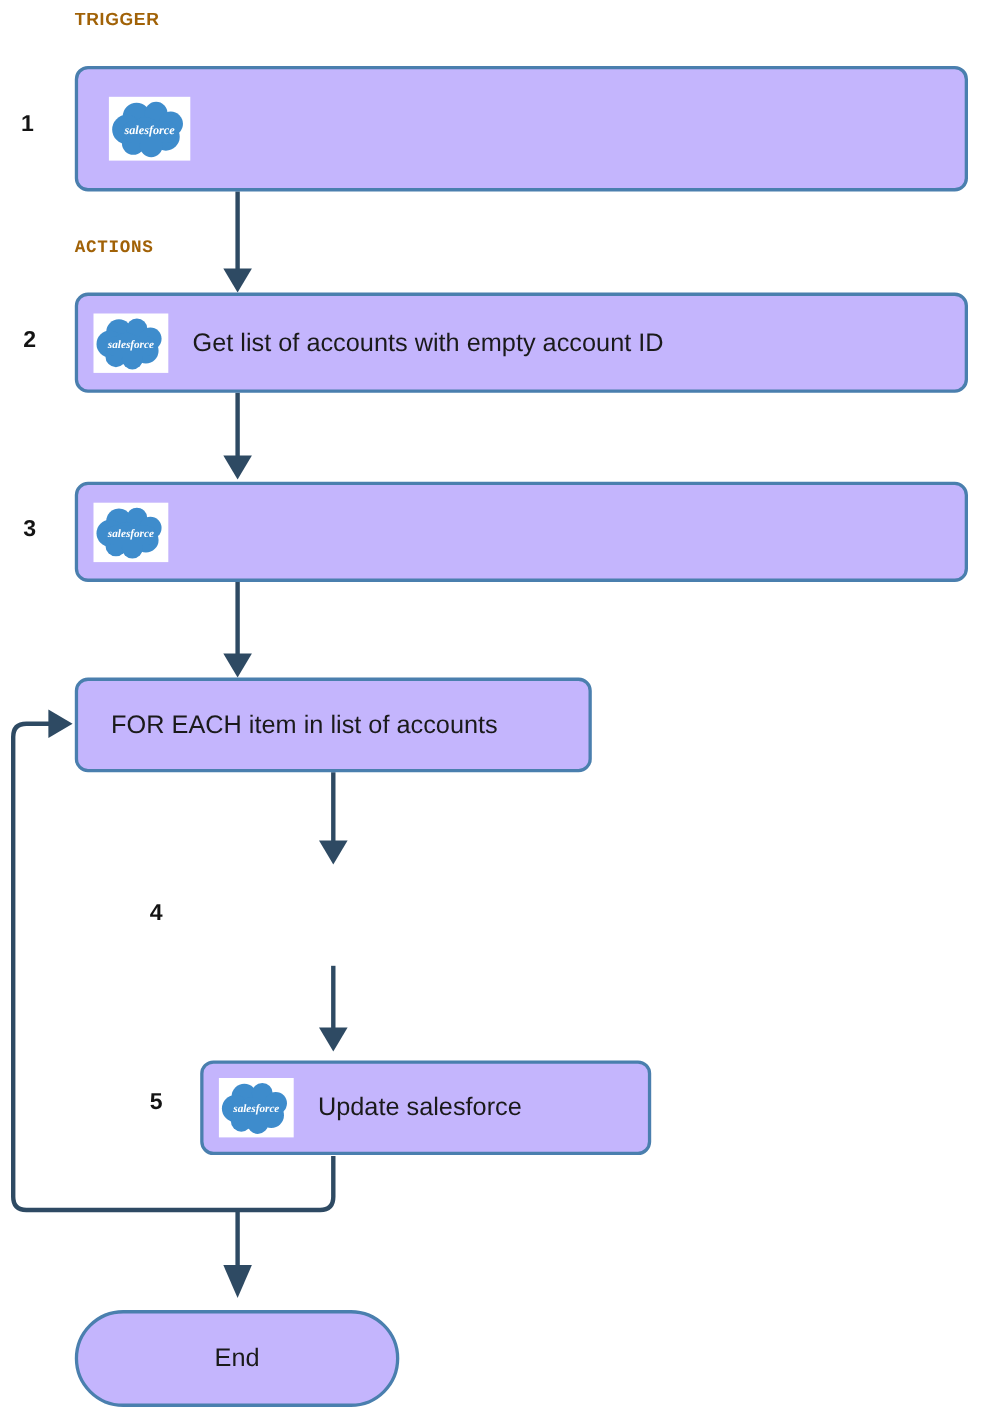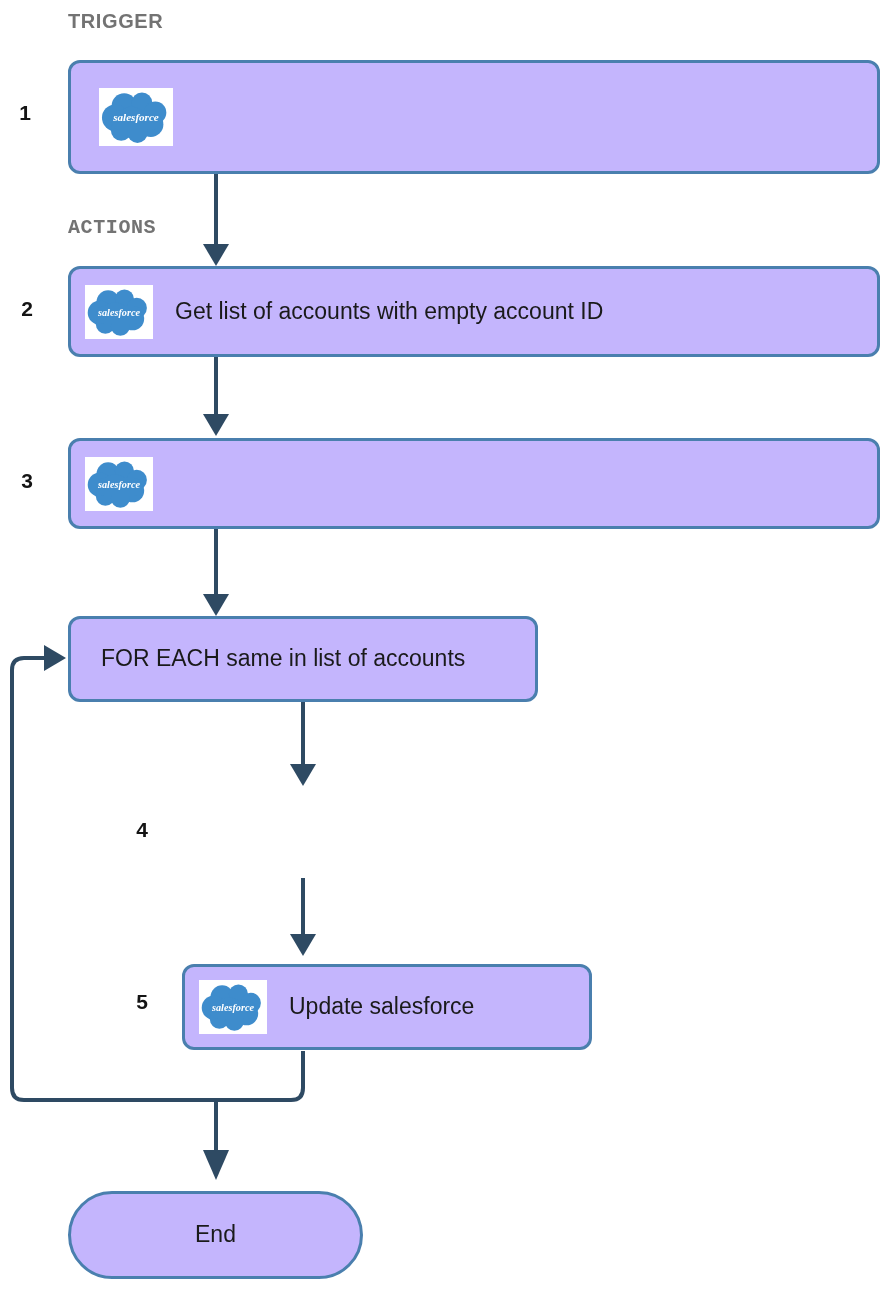--- a/index.html
+++ b/index.html
@@ -16,24 +16,24 @@
     position: relative;
     width: 892px;
     height: 1290px;
     background: #ffffff;
     overflow: hidden;
   }
 
   
   .section-label {
     position: absolute;
-    font-size: 20px;
+    font-size: 16px;
     font-weight: bold;
     letter-spacing: 0.6px;
-    color: #737373;
+    color: #a16207;
     white-space: nowrap;
   }
 
   
   .step-num {
     position: absolute;
     font-size: 21px;
     font-weight: bold;
     color: #141414;
     text-align: center;
@@ -217,21 +217,21 @@
           <circle cx="52" cy="60" r="14"></circle>
           <rect x="16" y="30" width="68" height="26" rx="12"></rect>
         </g>
         <text x="50" y="45" font-family="'Liberation Serif', serif" font-size="15" font-style="italic" font-weight="bold" fill="#ffffff" text-anchor="middle">salesforce</text>
       </svg>
     </div>
     <div class="icon-gap" style="width:22px;"></div>
   </div>
 
   <div class="node" style="left:68px; top:616px; width:470px; height:86px;">
-    <div class="node-label plain">FOR EACH same in list of accounts</div>
+    <div class="node-label plain">FOR EACH item in list of accounts</div>
   </div>
 
 
   <div class="node" style="left:182px; top:964px; width:410px; height:86px;">
     <div class="icon-wrap" style="margin-left:14px;">
       <svg class="sf-icon small" viewBox="0 0 100 78" xmlns="http://www.w3.org/2000/svg">
         <g fill="#3e8ccc">
           <circle cx="34" cy="24" r="17"></circle>
           <circle cx="58" cy="20" r="14"></circle>
           <circle cx="76" cy="33" r="15"></circle>

